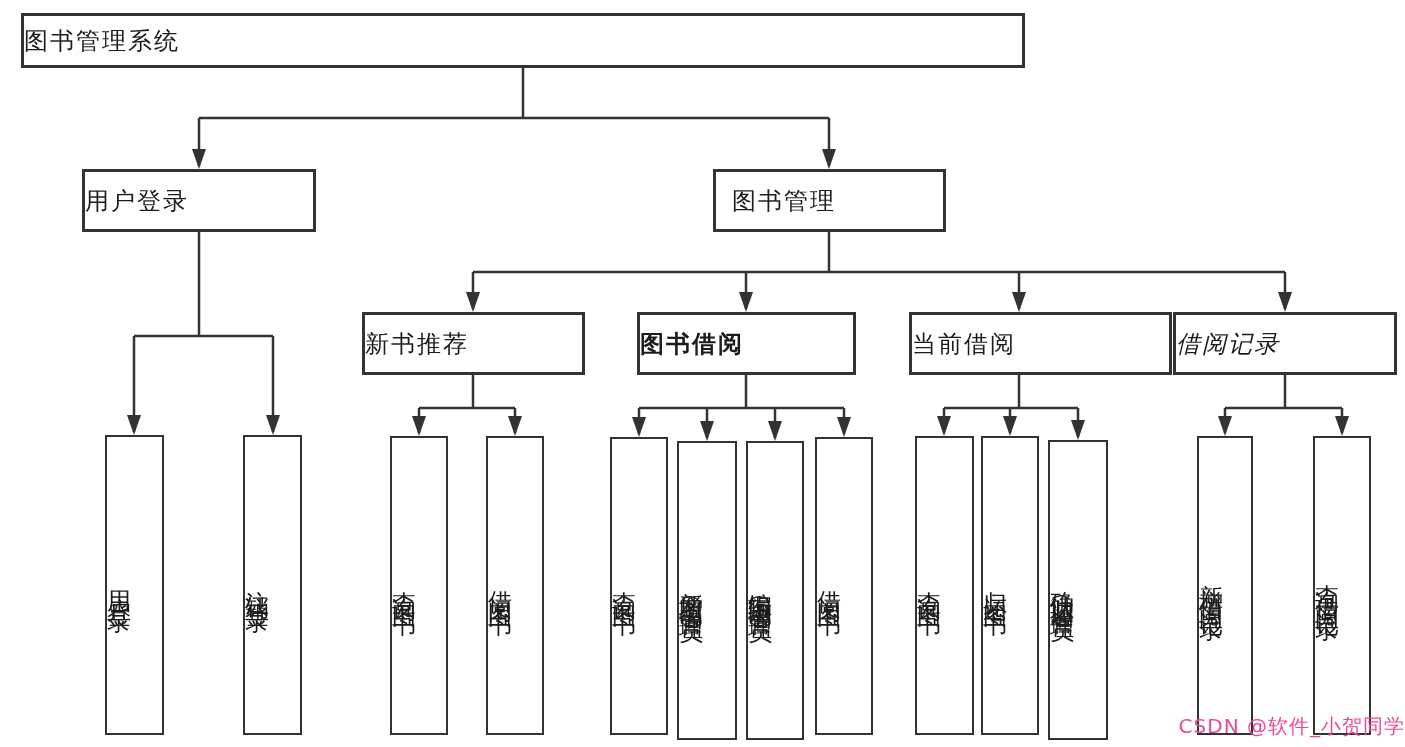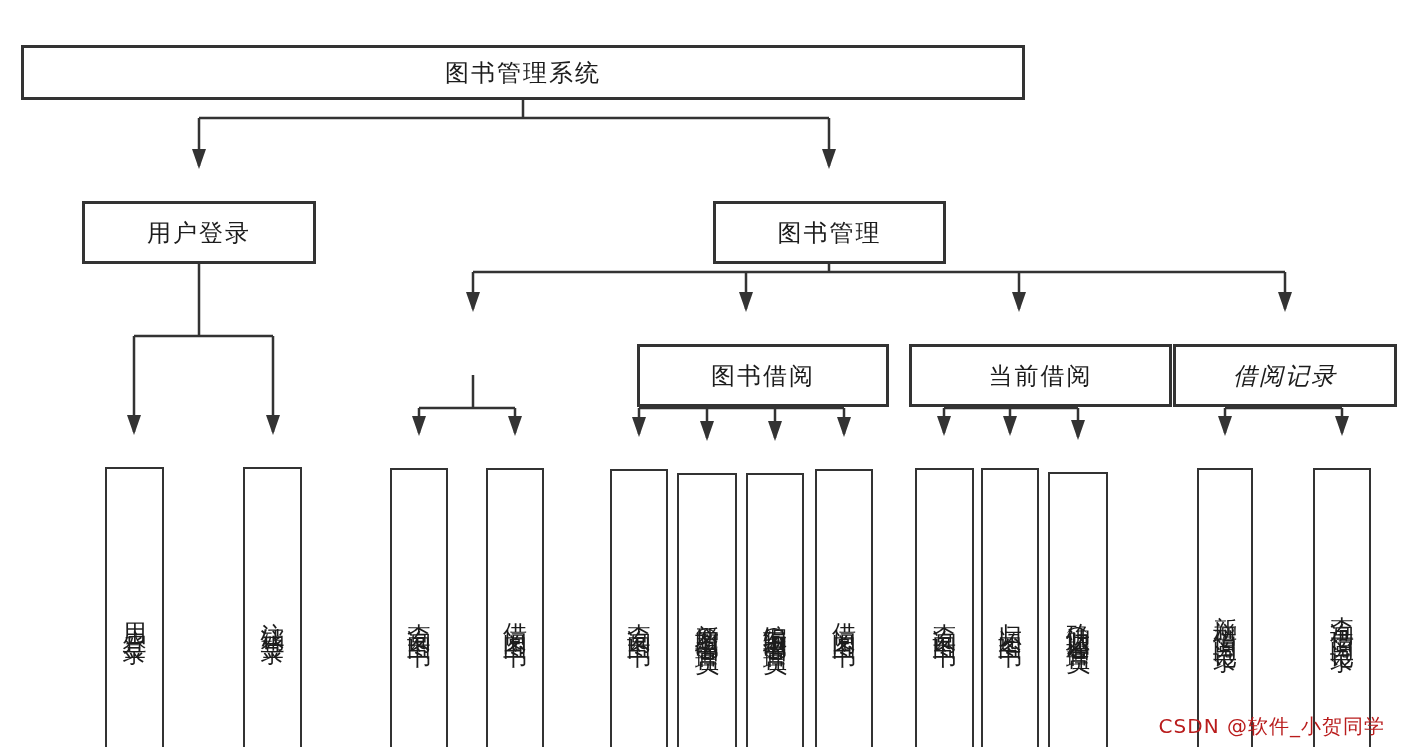--- a/index.html
+++ b/index.html
@@ -9,43 +9,42 @@
     background:#ffffff;
     font-family:"DejaVu Sans","Liberation Sans",sans-serif;
     overflow:hidden;
   }
   #wires{position:absolute;left:0;top:0;z-index:1;}
   .node{
     position:absolute;
     box-sizing:border-box;
     background:#ffffff;
     border:3px solid #333333;
-    display:flex;align-items:center;justify-content:center;
+    display:flex;align-items:center;
     color:#1c1c1c;
     z-index:2;
-    margin-top:32px;
   }
   .hnode{font-size:24px;letter-spacing:2px;white-space:nowrap;}
   .leaf{border-width:2.5px;}
   .leaf-label{
     writing-mode:vertical-rl;
     text-orientation:mixed;
     font-size:24px;
     letter-spacing:7px;
     line-height:1;
     color:#1c1c1c;
     white-space:nowrap;
   }
   .leaf.long .leaf-label{letter-spacing:4px;}
   #watermark{
     position:absolute;
-    right:20px;bottom:7px;
+    right:0;bottom:7px;
     font-size:20px;
     letter-spacing:1px;
-    color:#b91c1c;
+    color:#ec4899;
     z-index:3;
     white-space:nowrap;
   }
 </style>
 </head>
 <body>
 
 <div id="canvas">
 
   <svg id="wires" width="1405" height="747" viewBox="0 0 1405 747">
@@ -95,25 +94,28 @@
     </g>
   </svg>
 
   <div class="node hnode" style="left:21px;top:13px;width:1004px;height:55px;">
     <span>图书管理系统</span>
   </div>
 
   <div class="node hnode" style="left:82px;top:169px;width:234px;height:63px;">
     <span>用户登录</span>
   </div>
-  <div class="node hnode" style="left:713px;top:169px;width:233px;height:63px;">
+  <div class="node hnode" style="left:713px;top:169px;width:233px;height:63px;padding-left:16px;">
     <span>图书管理</span>
   </div>
 
-  <div class="node hnode" style="left:637px;top:312px;width:252px;height:63px;">
+  <div class="node hnode" style="left:362px;top:312px;width:223px;height:63px;">
+    <span>新书推荐</span>
+  </div>
+  <div class="node hnode" style="left:637px;top:312px;width:219px;height:63px;font-weight:bold;">
     <span>图书借阅</span>
   </div>
   <div class="node hnode" style="left:909px;top:312px;width:263px;height:63px;">
     <span>当前借阅</span>
   </div>
   <div class="node hnode" style="left:1173px;top:312px;width:224px;height:63px;font-style:italic;">
     <span>借阅记录</span>
   </div>
 
   <div class="node leaf" style="left:105px;top:435px;width:59px;height:300px;">

